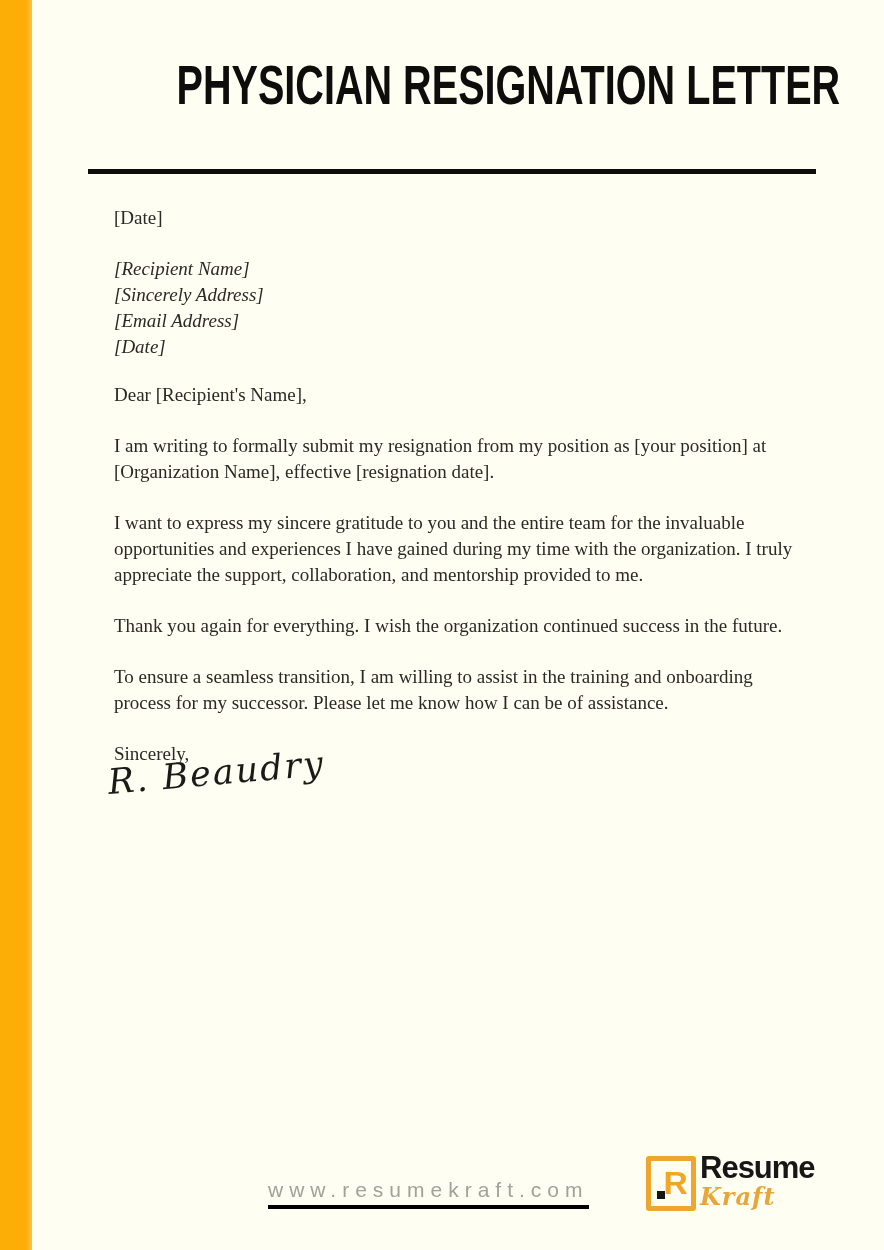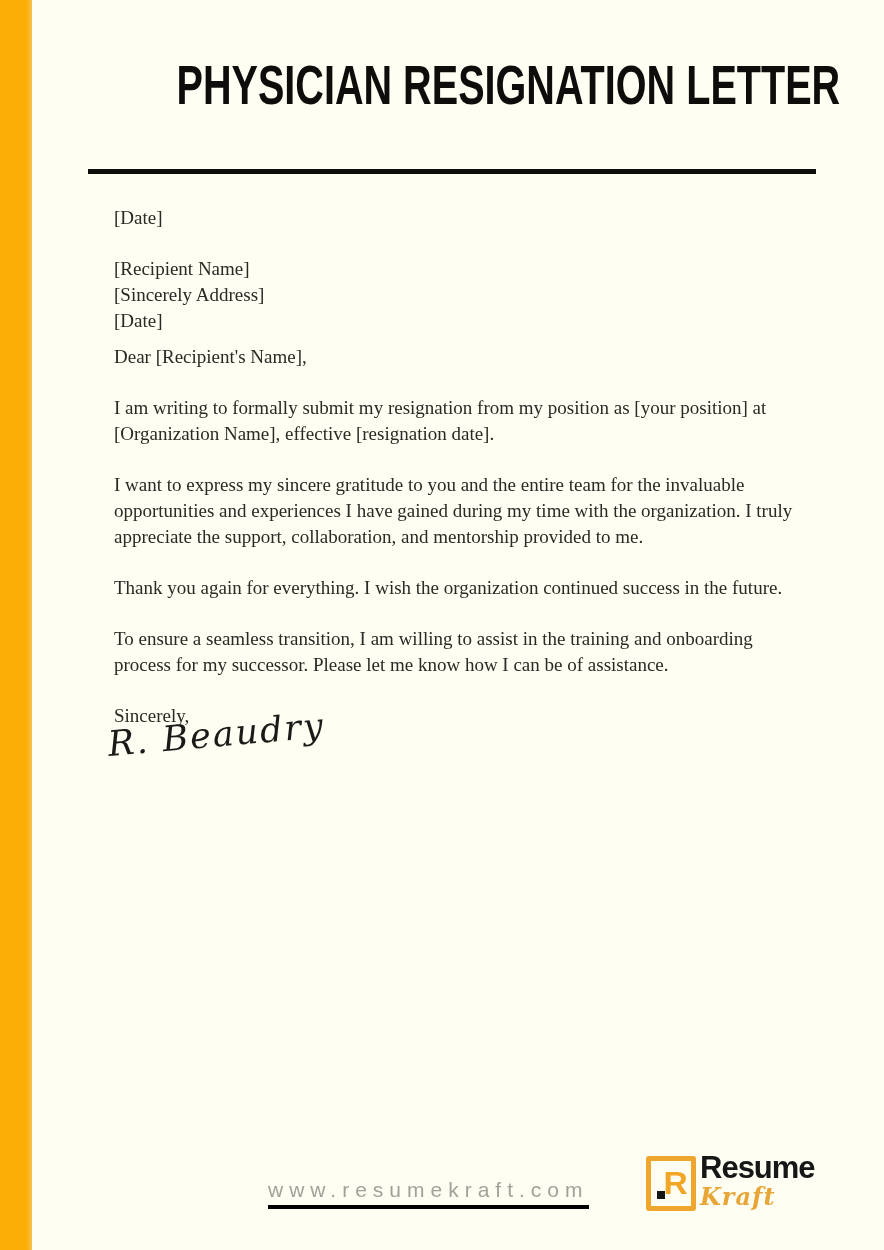--- a/index.html
+++ b/index.html
@@ -48,21 +48,21 @@
   .letter {
     position: absolute;
     left: 114px; top: 205px;
     width: 690px;
     font-size: 19px;
     line-height: 26px;
     color: #2B2925;
   }
   .letter p { margin: 0 0 25px 0; }
   .addr-line { margin: 0; }
-  .addr-block { margin: 0 0 10px 0; }
+  .addr-block { margin: 0 0 22px 0; font-style: italic; }
   .signature {
     display: inline-block;
     margin: 2px 0 0 -6px;
     font-family: "DejaVu Serif", serif;
     font-style: italic;
     font-size: 35px;
     letter-spacing: 2px;
     color: #1B1A18;
     transform: rotate(-5deg);
     transform-origin: 0 50%;
@@ -133,20 +133,21 @@
   <h1 class="title">PHYSICIAN RESIGNATION LETTER</h1>
 
   <div class="rule"></div>
 
   <div class="letter">
     <p>[Date]</p>
 
     <div class="addr-block">
       <div class="addr-line">[Recipient Name]</div>
       <div class="addr-line">[Sincerely Address]</div>
+      <div class="addr-line">[Email Address]</div>
       <div class="addr-line">[Date]</div>
     </div>
 
     <p>Dear [Recipient's Name],</p>
 
     <p>I am writing to formally submit my resignation from my position as [your position] at [Organization Name], effective [resignation date].</p>
     <p>I want to express my sincere gratitude to you and the entire team for the invaluable opportunities and experiences I have gained during my time with the organization. I truly appreciate the support, collaboration, and mentorship provided to me.</p>
     <p>Thank you again for everything. I wish the organization continued success in the future.</p>
     <p>To ensure a seamless transition, I am willing to assist in the training and onboarding process for my successor. Please let me know how I can be of assistance.</p>
 

